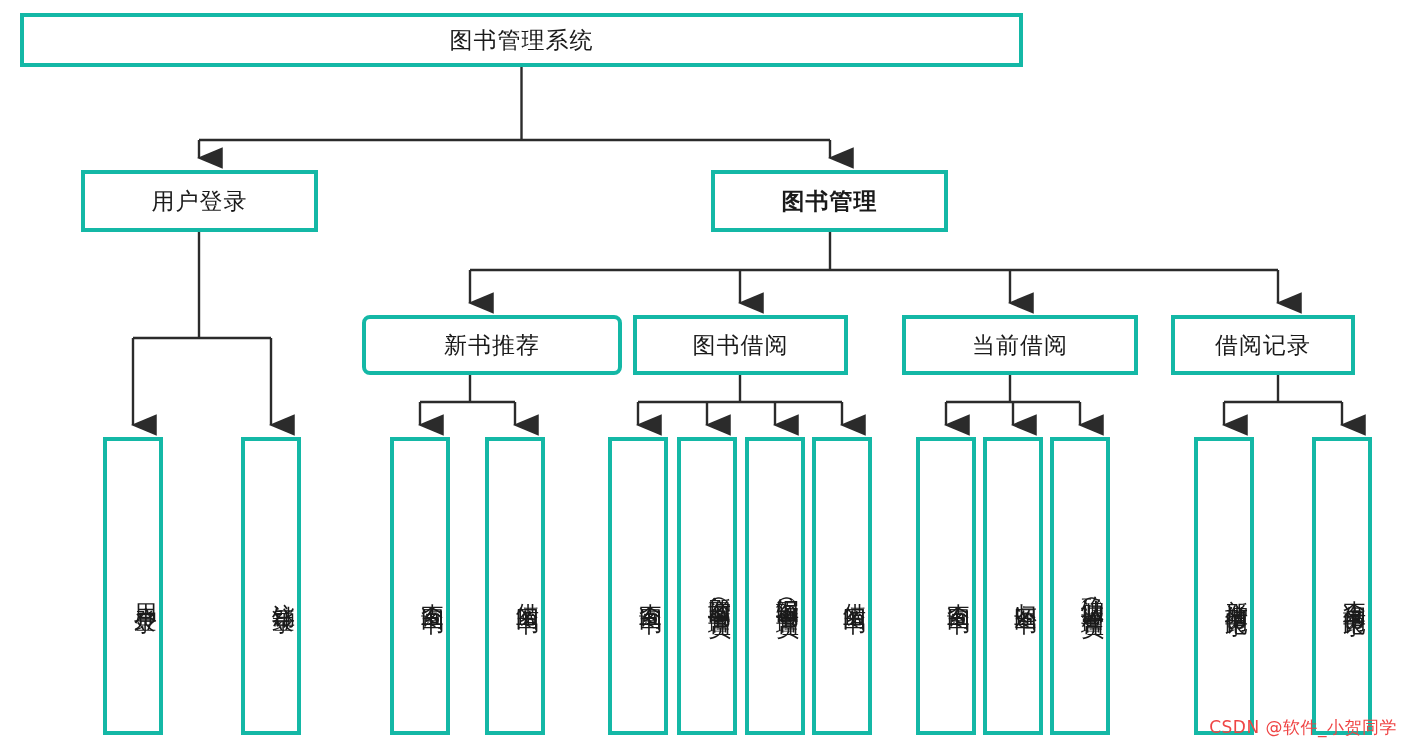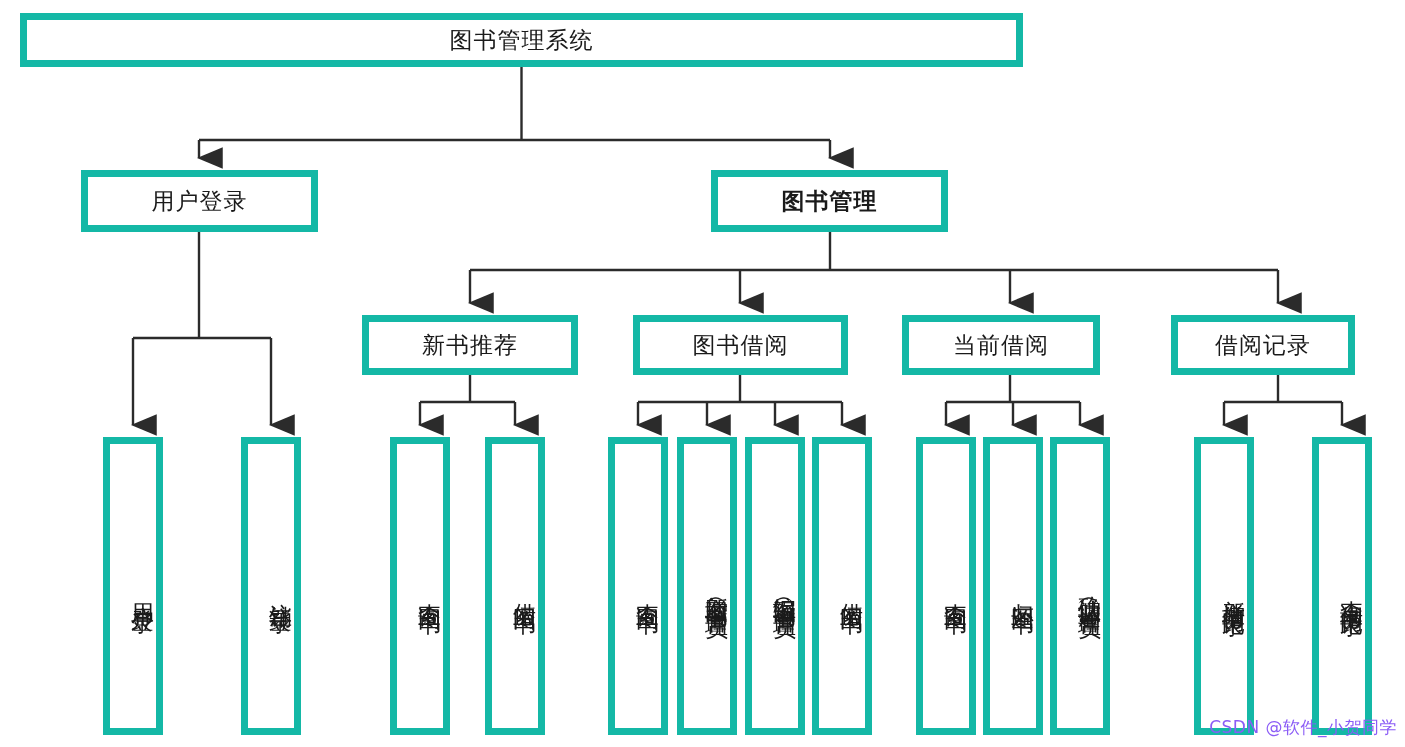--- a/index.html
+++ b/index.html
@@ -16,21 +16,21 @@
   }
   #canvas {
     position: absolute;
     left: 0; top: 0;
     width: 1405px;
     height: 747px;
   }
   .node {
     position: absolute;
     box-sizing: border-box;
-    border: 7px solid #14b8a6;
+    border: 4px solid #14b8a6;
     background: #ffffff;
     display: flex;
     align-items: center;
     justify-content: center;
     color: #1a1a1a;
     z-index: 2;
   }
   .node.h {
     font-size: 23px;
     letter-spacing: 1px;
@@ -56,21 +56,21 @@
     width: 1405px;
     height: 747px;
     z-index: 1;
     pointer-events: none;
   }
   .watermark {
     position: absolute;
     right: 8px;
     bottom: 8px;
     font-size: 17px;
-    color: #8b5cf6;
+    color: #ef4444;
     z-index: 5;
     white-space: nowrap;
     letter-spacing: 0.5px;
   }
 </style>
 </head>
 <body>
 
 <div id="canvas">
 
@@ -128,27 +128,27 @@
     <span>图书管理系统</span>
   </div>
 
   <div class="node h" style="left:81px; top:170px; width:237px; height:62px;">
     <span>用户登录</span>
   </div>
   <div class="node h" style="left:711px; top:170px; width:237px; height:62px;font-weight:bold;">
     <span>图书管理</span>
   </div>
 
-  <div class="node h" style="left:362px; top:315px; width:216px; height:60px;">
+  <div class="node h" style="left:362px; top:315px; width:260px; height:60px;border-radius:8px;">
     <span>新书推荐</span>
   </div>
   <div class="node h" style="left:633px; top:315px; width:215px; height:60px;">
     <span>图书借阅</span>
   </div>
-  <div class="node h" style="left:902px; top:315px; width:198px; height:60px;">
+  <div class="node h" style="left:902px; top:315px; width:236px; height:60px;">
     <span>当前借阅</span>
   </div>
   <div class="node h" style="left:1171px; top:315px; width:184px; height:60px;">
     <span>借阅记录</span>
   </div>
 
   <div class="node v" style="left:103px; top:437px; width:60px; height:298px;">
     <span class="vtext">用户登录</span>
   </div>
   <div class="node v" style="left:241px; top:437px; width:60px; height:298px;">

